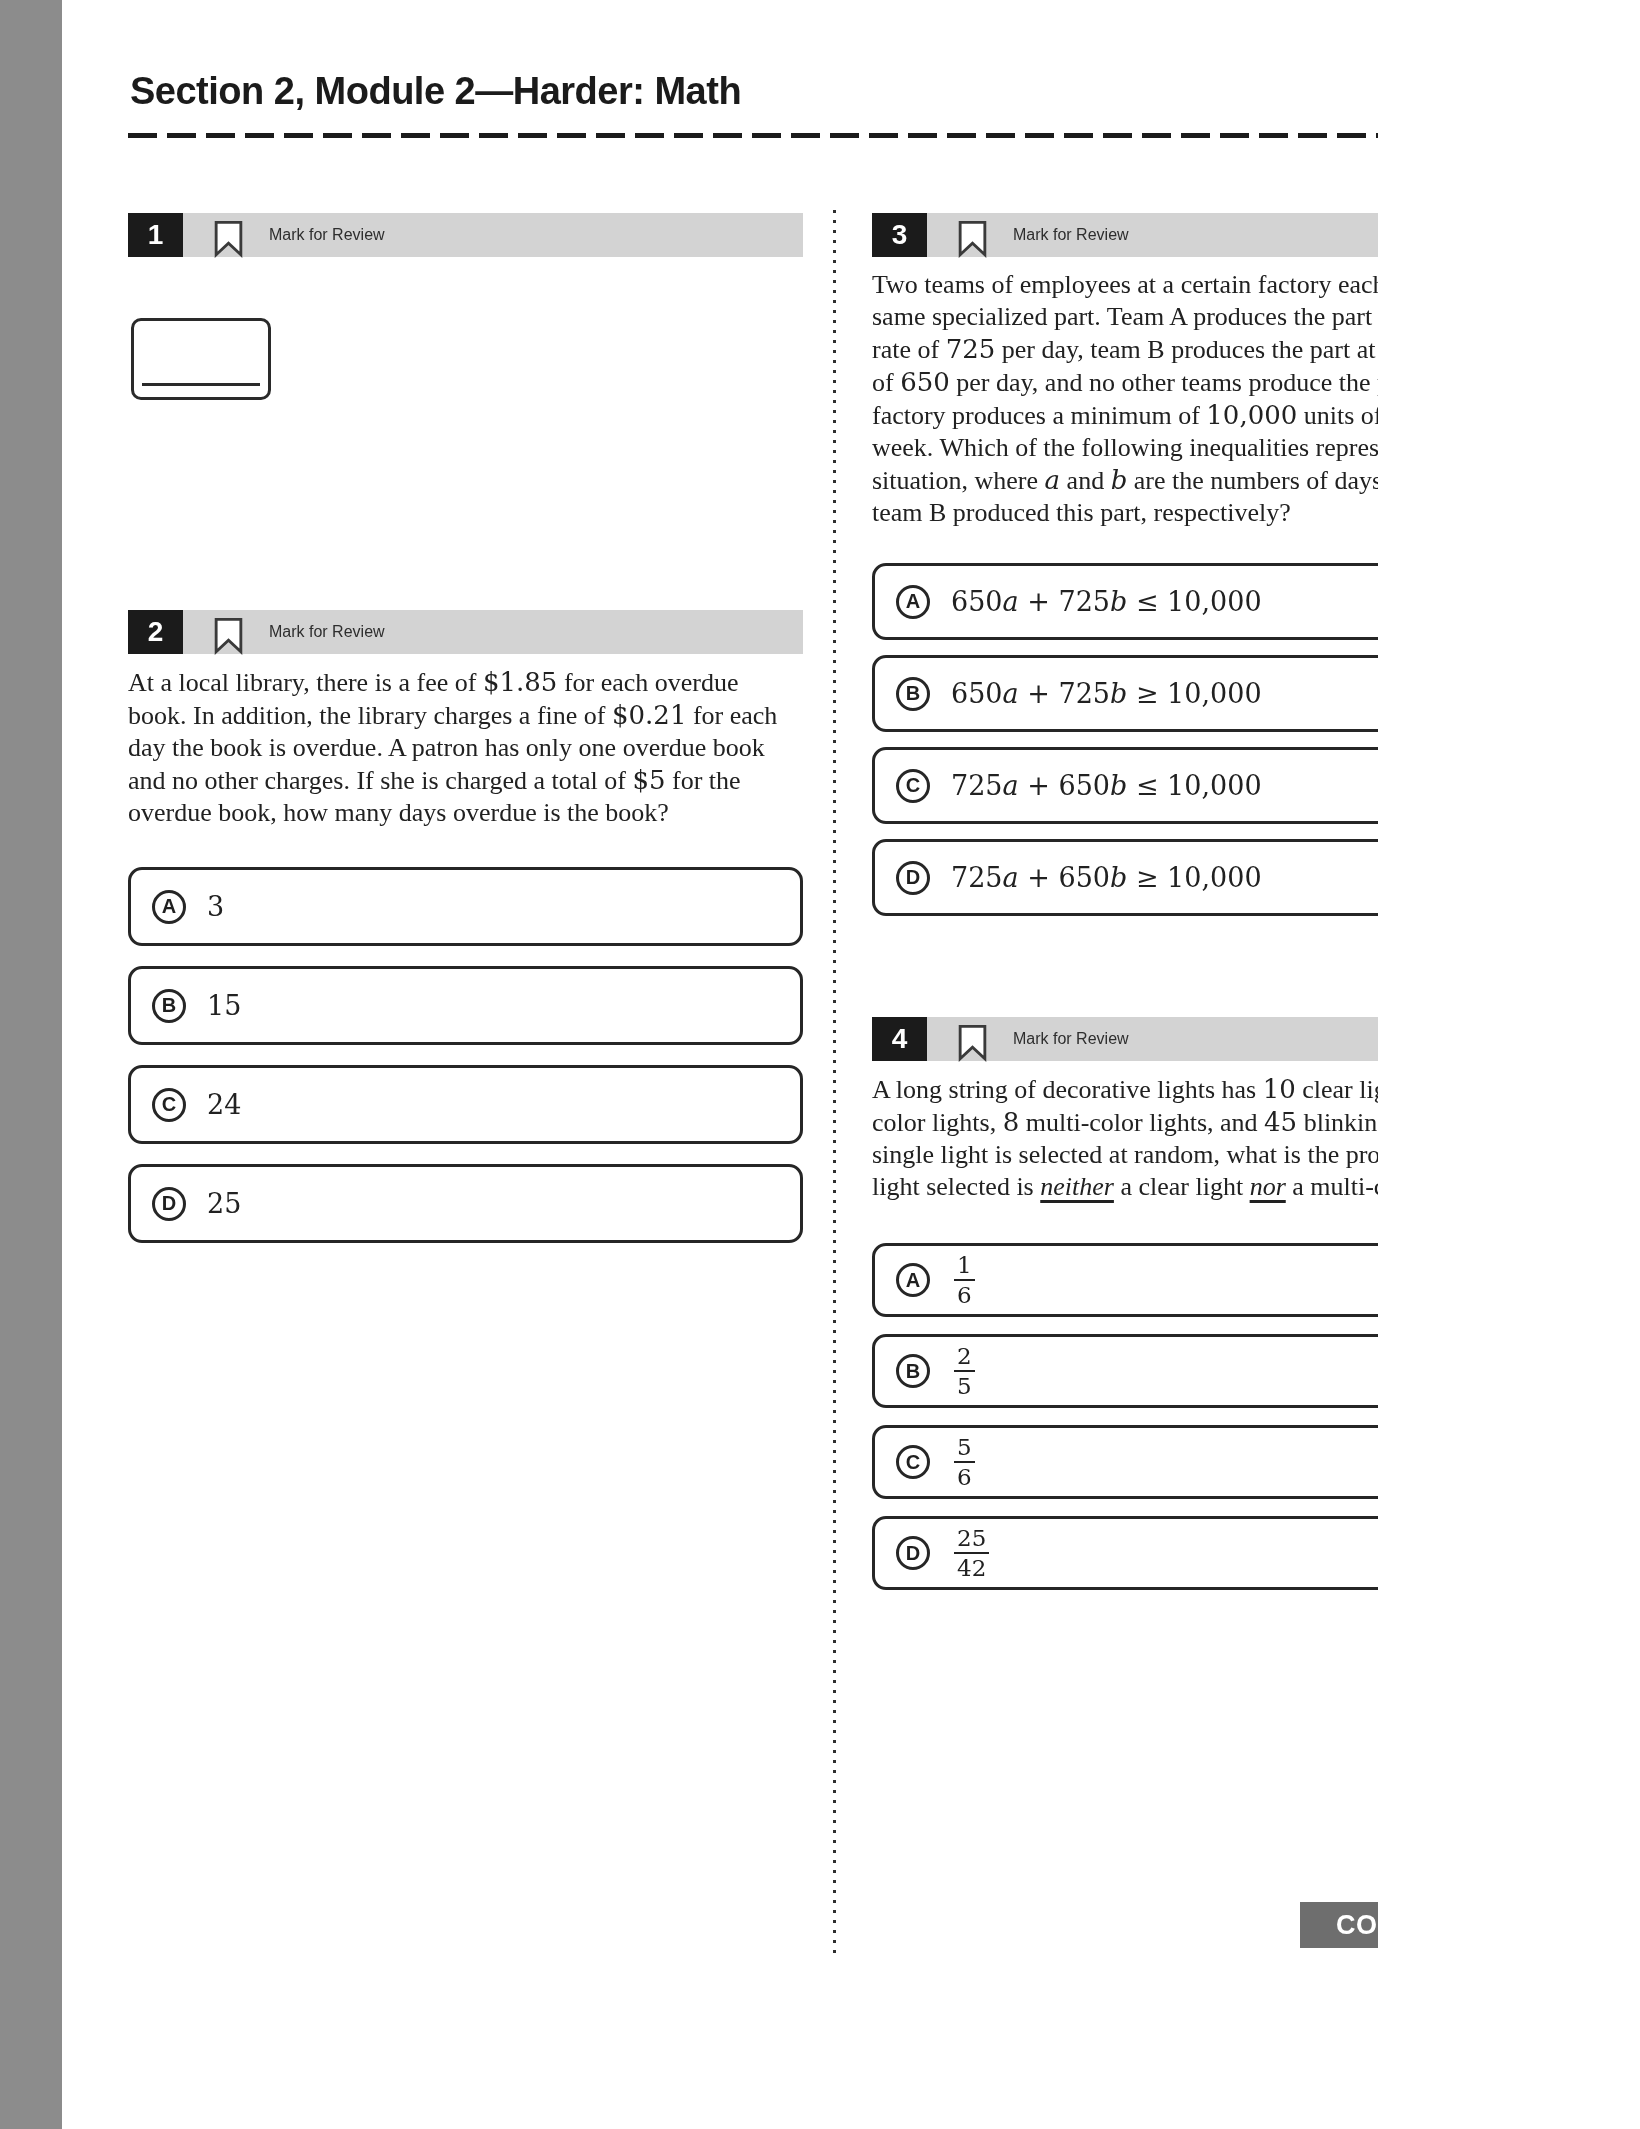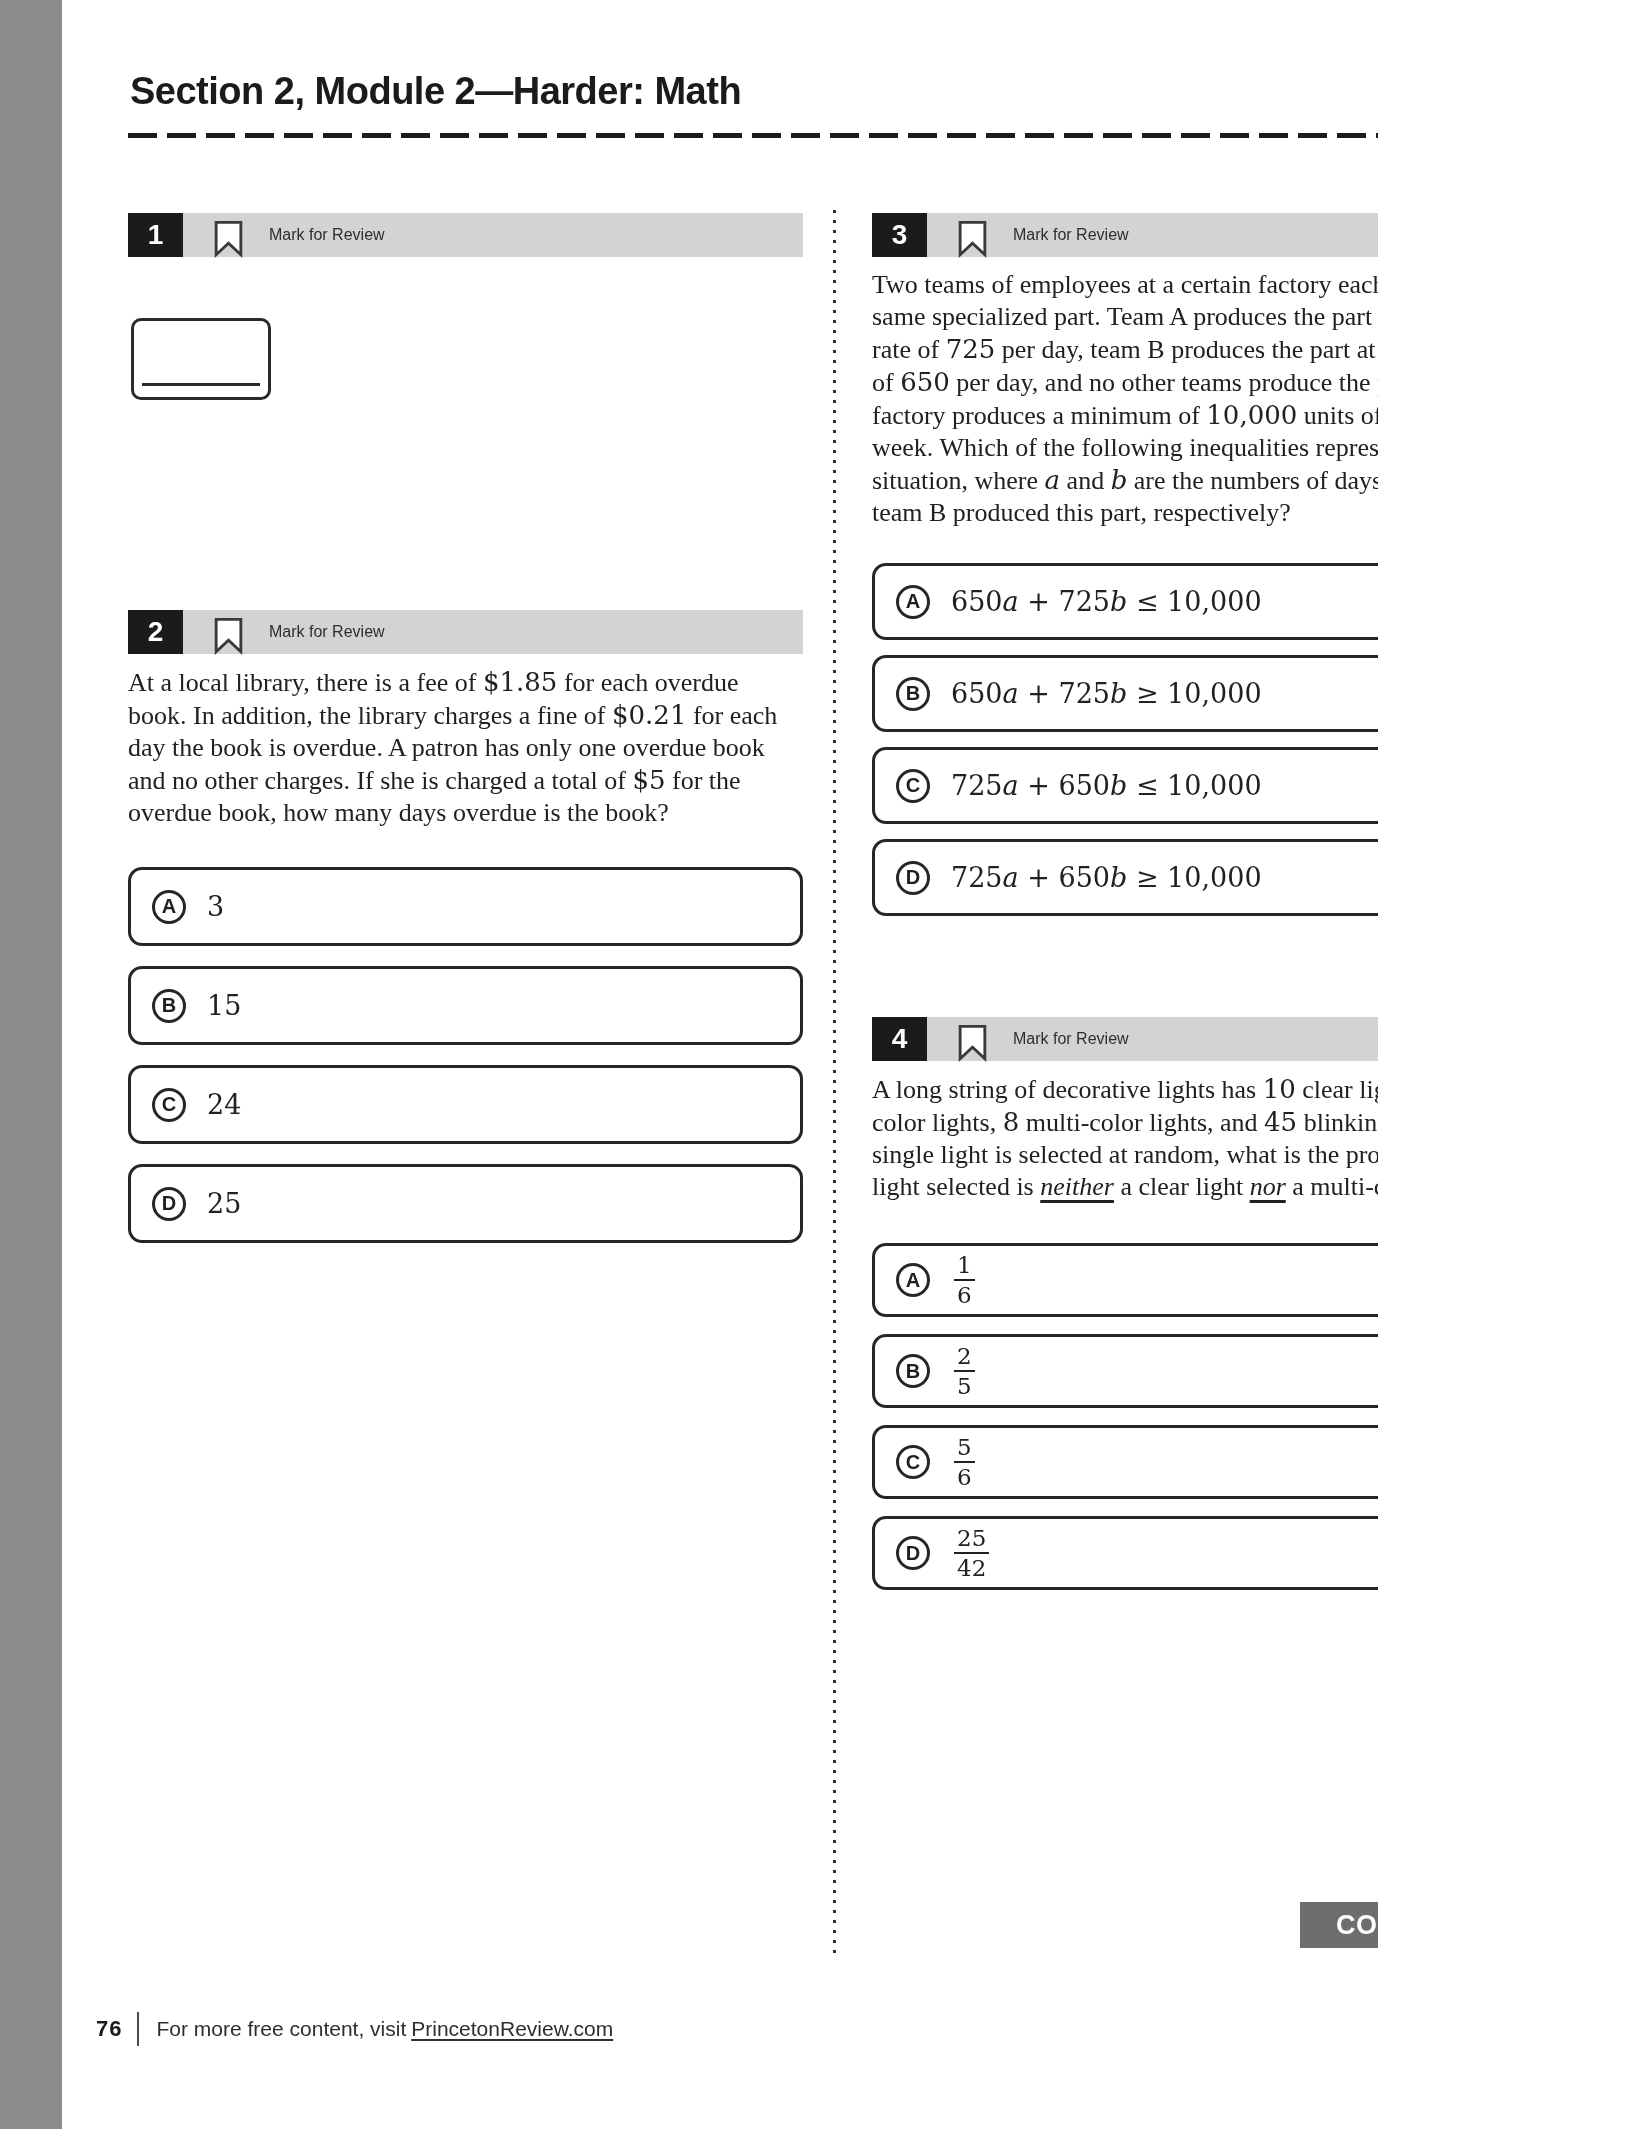--- a/index.html
+++ b/index.html
@@ -341,21 +341,13 @@
     </div>
   </section>
 
   <div class="continue">
     <div class="continue-bar">
       <span>CONTINUE</span>
     </div>
     <div class="continue-arrow"></div>
   </div>
 
-  <div class="footer">
-    <span class="pageno">76</span>
-    <span class="fsep"></span>
-    <span class="ftext">
-      <span>For more free content, visit</span>
-      <a class="flink">PrincetonReview.com</a>
-    </span>
-  </div>
 </div>
 
 </body></html>

